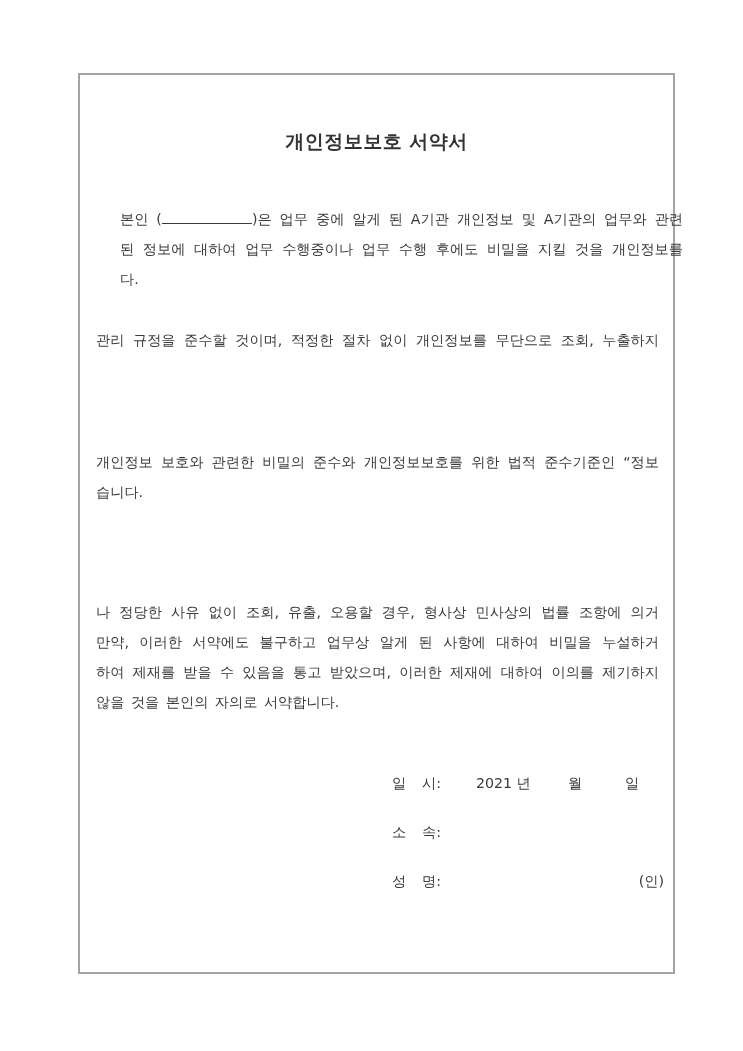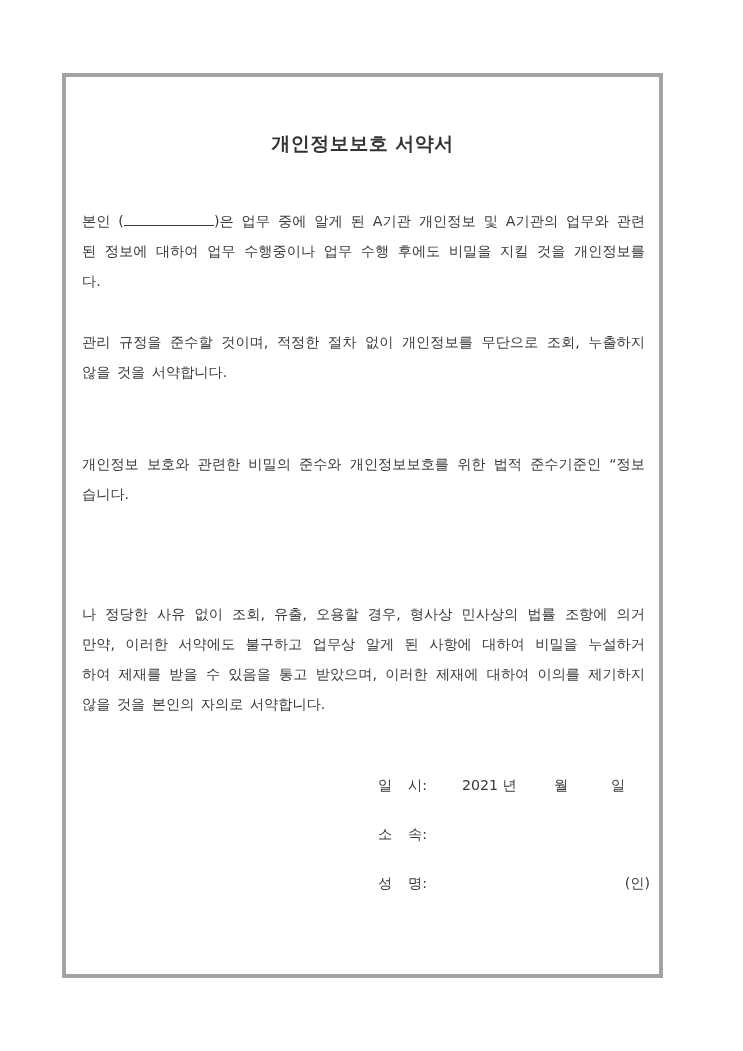--- a/index.html
+++ b/index.html
@@ -10,25 +10,25 @@
     body {
       width: 743px;
       height: 1051px;
       position: relative;
       font-family: "DejaVu Sans", "Liberation Sans", sans-serif;
       color: #3a3a3a;
       overflow: hidden;
     }
     .page-frame {
       position: absolute;
-      left: 62px;
+      left: 78px;
       top: 73px;
       width: 593px;
       height: 897px;
-      border: 4px solid #a3a3a3;
+      border: 2px solid #a3a3a3;
       box-sizing: content-box;
     }
     .title {
       position: absolute;
       left: 0;
       right: 0;
       top: 54px;
       text-align: center;
       font-size: 19px;
       font-weight: bold;
@@ -55,21 +55,21 @@
     .para .line.last {
       text-align-last: left;
     }
     .blank {
       display: inline-block;
       width: 90px;
       border-bottom: 1px solid #3a3a3a;
       height: 12px;
       vertical-align: baseline;
     }
-    #p1 { top: 129px; }
+    #p1 { top: 129px; margin-left: 24px; }
     #p2 { top: 250px; }
     #p3 { top: 372px; }
     #p4 { top: 522px; }
 
     .sig {
       position: absolute;
       left: 312px;
       width: 272px;
       font-size: 14.2px;
       color: #3a3a3a;
@@ -94,21 +94,20 @@
   <div class="title">개인정보보호 서약서</div>
 
   <div class="para" id="p1">
     <span class="line"><span>본인 (</span><span class="blank"></span><span>)은 업무 중에 알게 된 A기관  개인정보 및 A기관의 업무와 관련</span></span>
     <span class="line">된 정보에 대하여 업무 수행중이나 업무 수행 후에도 비밀을 지킬 것을 개인정보를</span>
     <span class="line last">다.</span>
   </div>
 
   <div class="para" id="p2">
     <span class="line">관리 규정을 준수할 것이며, 적정한 절차 없이 개인정보를 무단으로 조회, 누출하지</span>
-    <span class="line last">않을 것을 서약합니다.</span>
   </div>
 
   <div class="para" id="p3">
     <span class="line">개인정보 보호와 관련한 비밀의 준수와 개인정보보호를 위한 법적 준수기준인 “정보</span>
     <span class="line last">습니다.</span>
   </div>
 
   <div class="para" id="p4">
     <span class="line">나 정당한 사유 없이 조회, 유출, 오용할 경우, 형사상 민사상의 법률 조항에 의거</span>
     <span class="line">만약, 이러한 서약에도 불구하고 업무상 알게 된 사항에 대하여 비밀을 누설하거</span>

